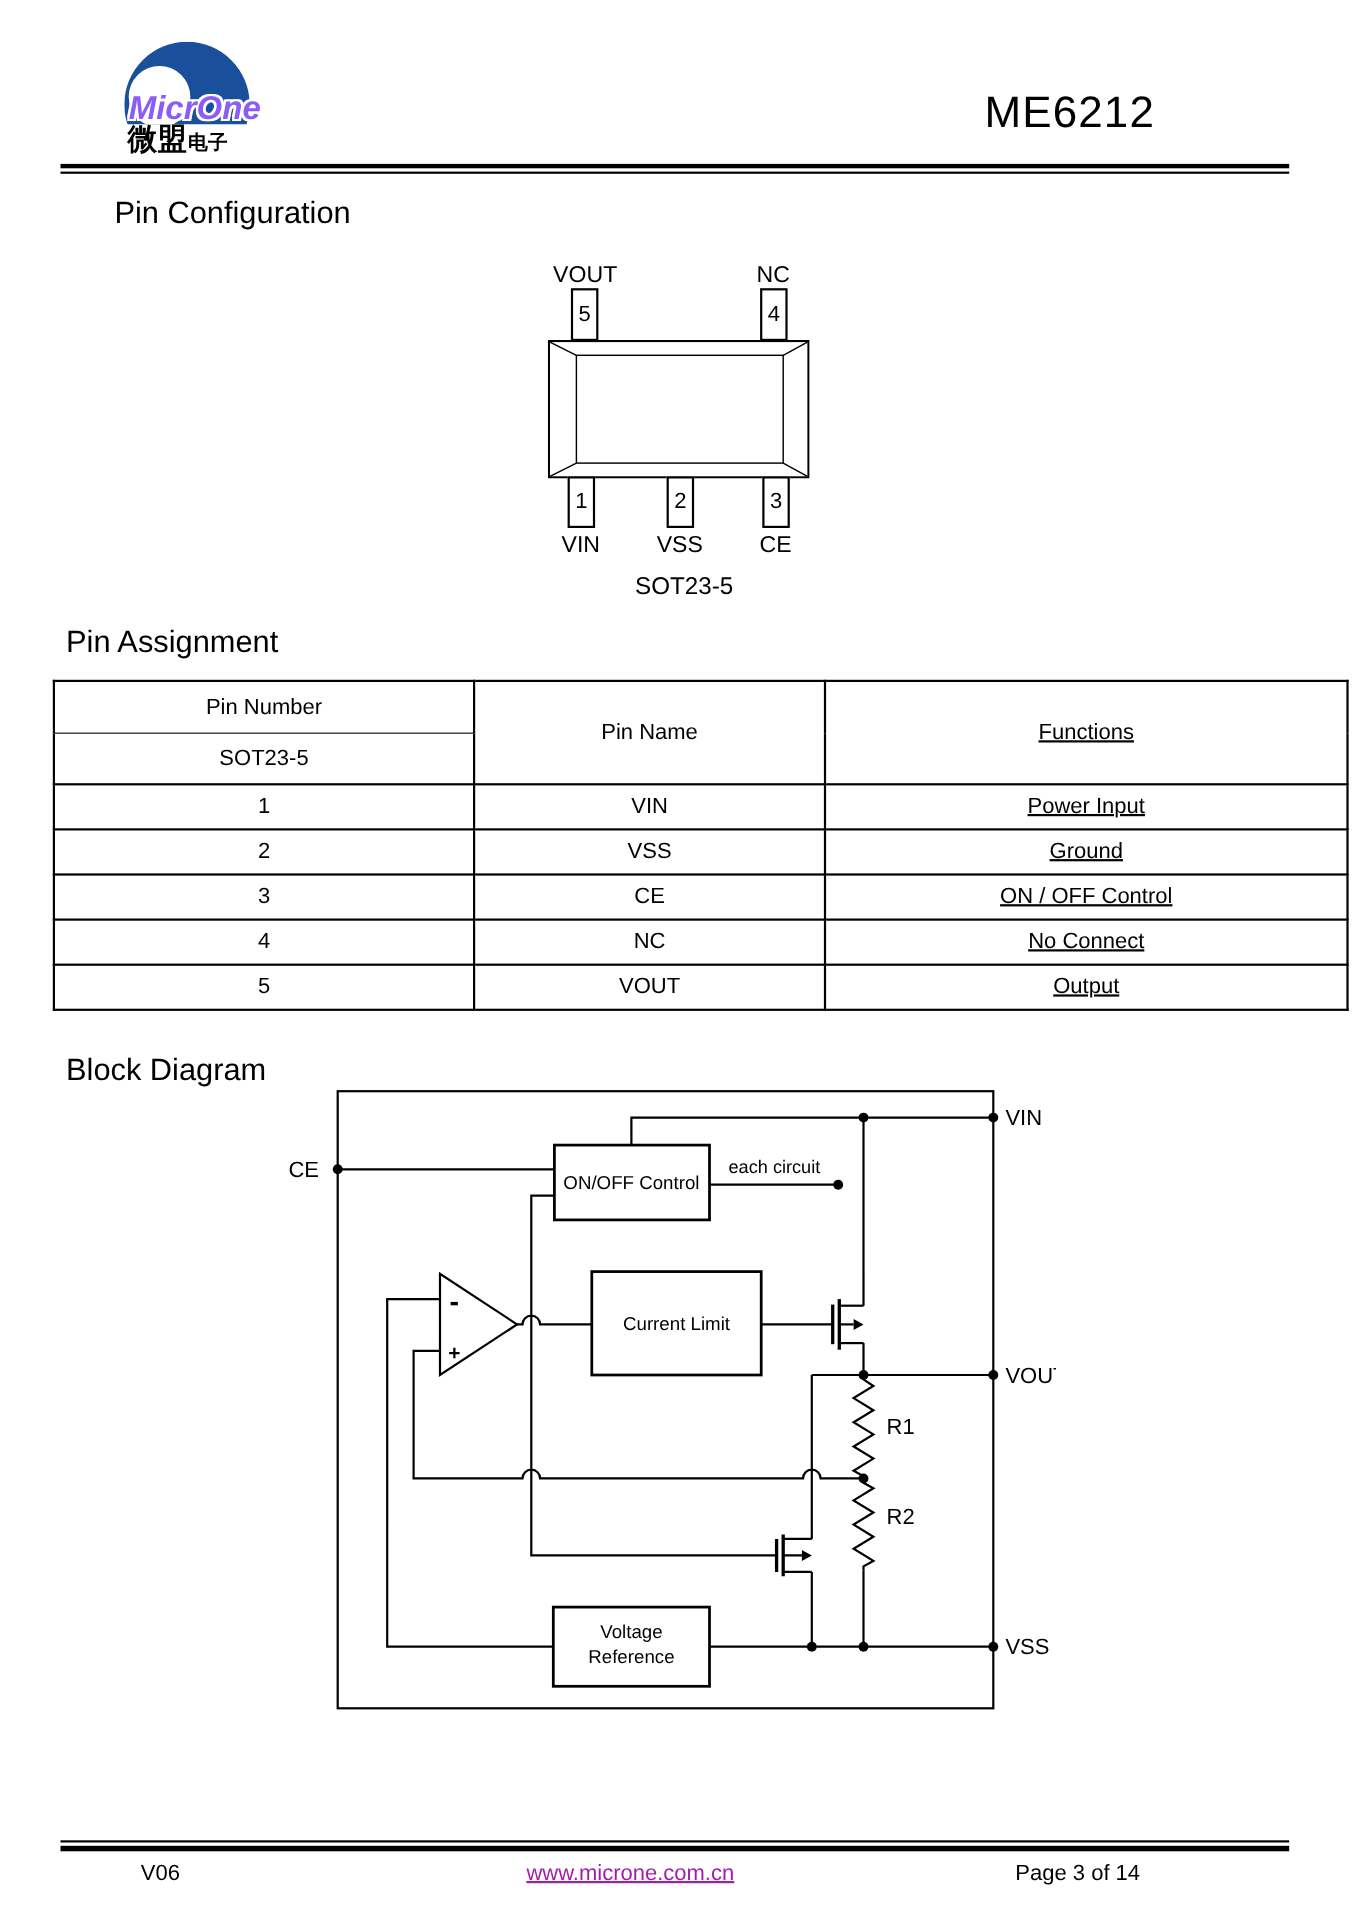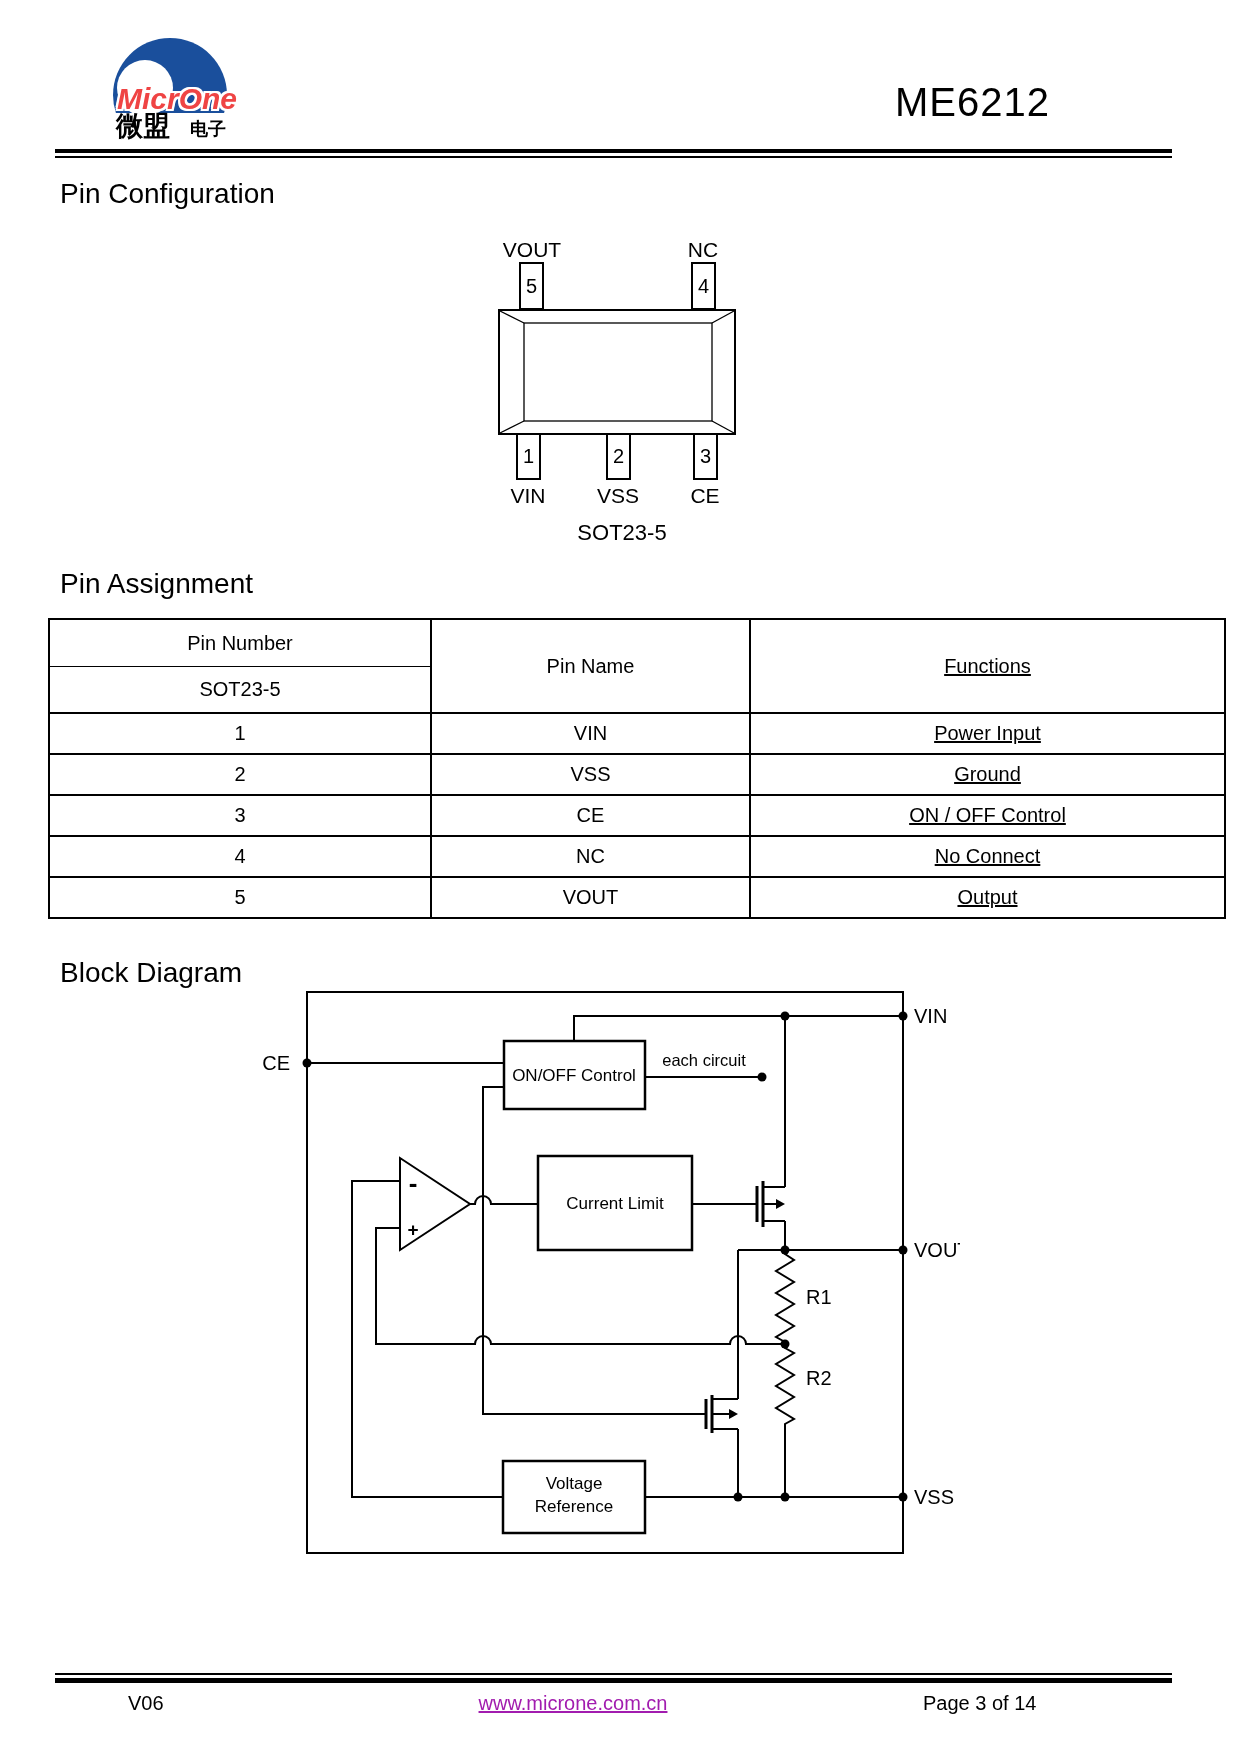--- a/index.html
+++ b/index.html
@@ -4,34 +4,34 @@
 <style>
   html,body{margin:0;padding:0;}
   body{
     width:1240px;height:1754px;position:relative;background:#ffffff;
     font-family:"Liberation Sans", sans-serif;color:#000;overflow:hidden;
   }
   
   #logo-dome{position:absolute;left:113px;top:38px;width:114px;height:75px;overflow:hidden;}
   #logo-en{
     position:absolute;left:117px;top:82px;font-size:30px;font-weight:bold;font-style:italic;
-    letter-spacing:0px;color:#ef4444;
+    letter-spacing:0px;color:#8b5cf6;
     text-shadow:-2px -2px 0 #fff,2px -2px 0 #fff,-2px 2px 0 #fff,2px 2px 0 #fff,0 -2px 0 #fff,0 2px 0 #fff,-2px 0 0 #fff,2px 0 0 #fff;
     white-space:nowrap;z-index:3;text-align:center;
   }
   #logo-cn{position:absolute;left:116px;top:108px;white-space:nowrap;z-index:3;}
   #logo-cn .cn-main{font-size:27px;font-weight:bold;}
-  #logo-cn .cn-sub{font-size:18px;font-weight:bold;margin-left:20px;}
+  #logo-cn .cn-sub{font-size:18px;font-weight:bold;margin-left:1px;}
   #doc-title{position:absolute;left:895px;top:80px;width:210px;font-size:40px;letter-spacing:1px;}
   .rule{position:absolute;left:55px;width:1117px;background:#000;}
   #hdr-rule-thick{top:149px;height:4px;}
   #hdr-rule-thin{top:156px;height:2px;}
   
   .section-heading{position:absolute;left:60px;font-size:28px;color:#000;white-space:nowrap;}
-  #h-pincfg{top:178px;}
+  #h-pincfg{top:178px;margin-left:44px;}
   #h-pinasg{top:568px;}
   #h-blockdiag{top:933px;margin-top:24px;}
   
   .pin-label{position:absolute;font-size:21px;text-align:center;white-space:nowrap;}
   .pin-box{
     position:absolute;border:2px solid #000;box-sizing:border-box;
     font-size:20px;display:flex;align-items:center;justify-content:center;background:#fff;
   }
   #pkg-svg{position:absolute;left:498px;top:309px;}
   #pkg-name{position:absolute;left:552px;top:520px;width:140px;text-align:center;font-size:22px;}

